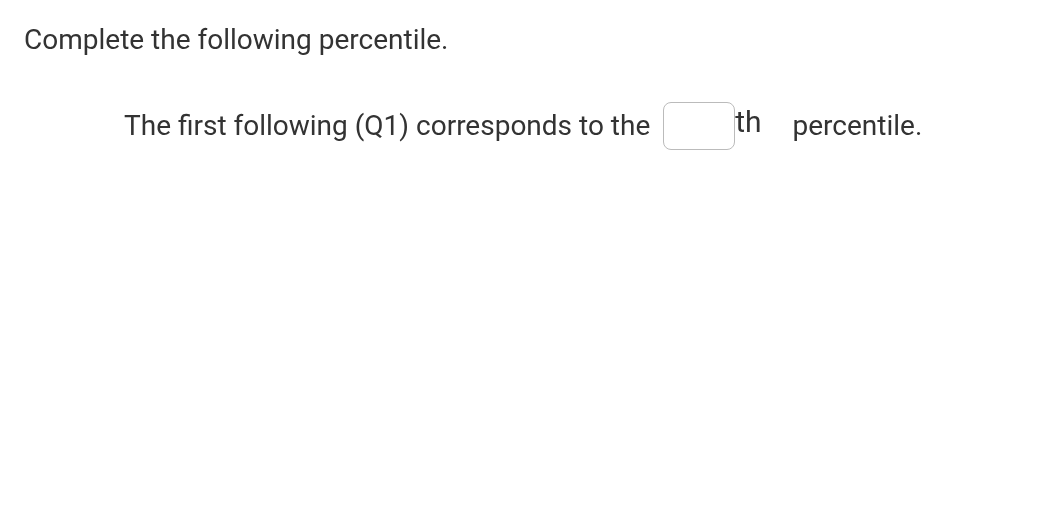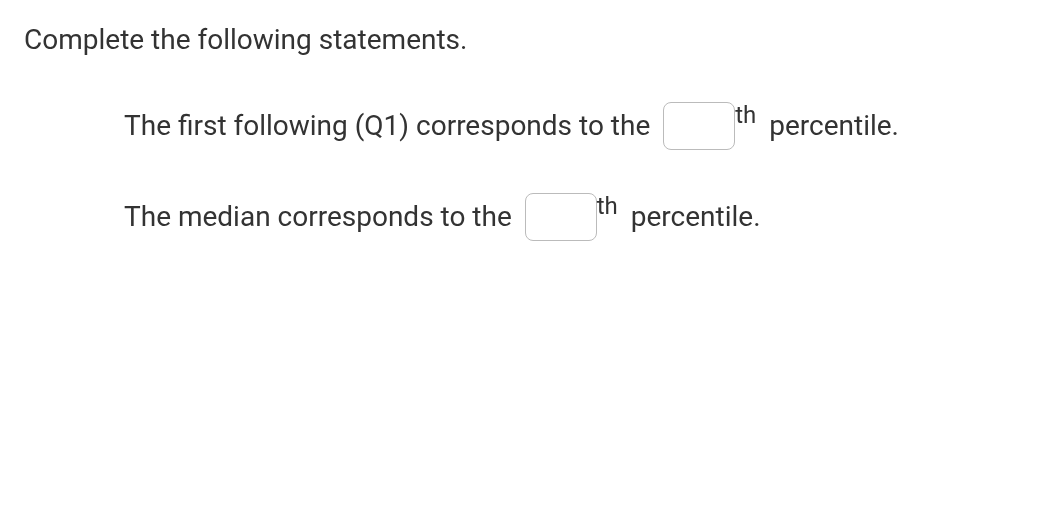--- a/index.html
+++ b/index.html
@@ -35,37 +35,34 @@
       background: #ffffff;
       margin: 0 2px 0 6px;
       font-size: 24px;
       text-align: center;
       box-sizing: border-box;
       padding: 4px;
       position: relative;
       top: -2px;
     }
     .sup {
-      font-size: 24px;
+      font-size: 30px;
       vertical-align: top;
       position: relative;
       top: -6px;
       margin-left: -2px;
-      margin-right: 6px;
+      margin-right: 24px;
     }
   </style>
 </head>
 <body>
 
-<div class="prompt">Complete the following statements.</div>
+<div class="prompt">Complete the following percentile.</div>
 
 <div class="statements">
 
   <div class="statement">
     <span>The first following (Q1) corresponds to the </span><input type="text" class="input-box" value="" style=""><span class="sup">th</span><span> percentile.</span>
   </div>
 
-  <div class="statement">
-    <span>The median corresponds to the </span><input type="text" class="input-box" value="" style=""><span class="sup">th</span><span> percentile.</span>
-  </div>
 
 
 </div>
 
 </body></html>

